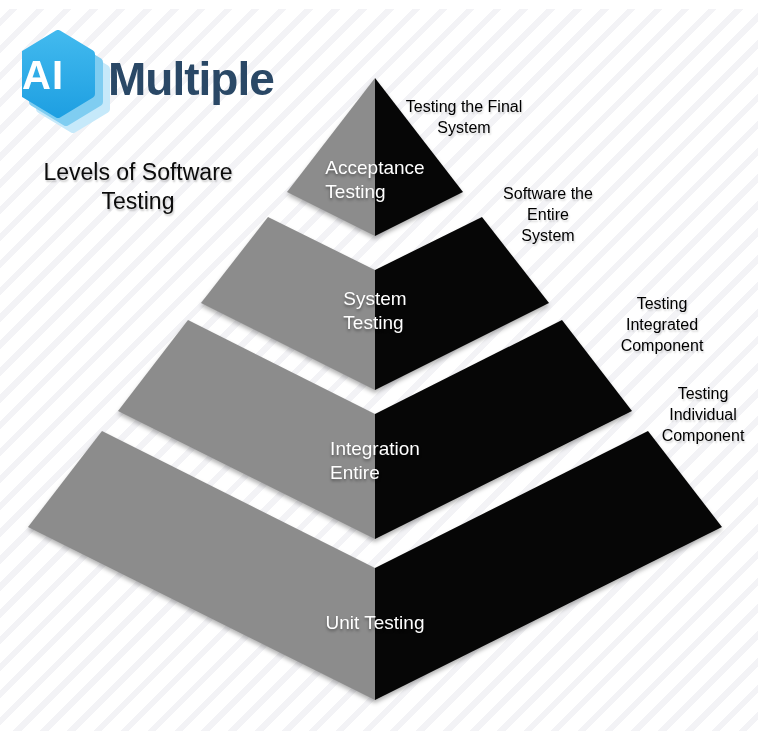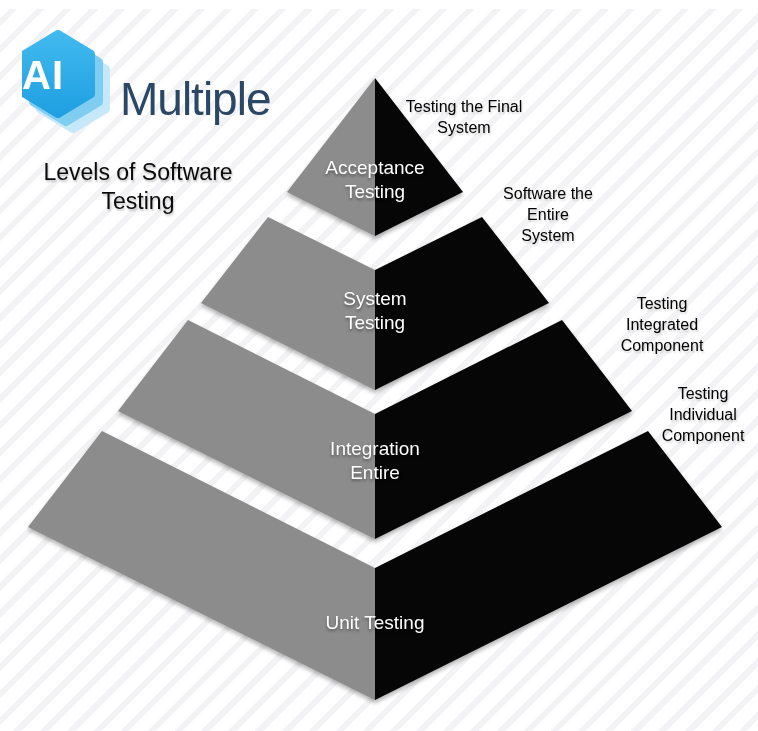--- a/index.html
+++ b/index.html
@@ -12,39 +12,39 @@
   .topstrip{position:absolute;top:0;left:0;right:0;height:9px;background:#ffffff;}
 
   
   .logo{position:absolute;left:22px;top:30px;width:320px;height:106px;}
   .logo svg{position:absolute;left:0;top:0;}
   .logo-ai{
     position:absolute;left:0;top:23px;width:72px;text-align:left;
     font-size:40px;font-weight:bold;color:#ffffff;line-height:44px;letter-spacing:1px;
   }
   .logo-name{
-    position:absolute;left:98px;top:22px;font-size:46px;font-weight:normal;
-    color:#2A4866;line-height:54px;letter-spacing:-1px;margin-top:20px;
+    position:absolute;left:86px;top:22px;font-size:46px;font-weight:bold;
+    color:#2A4866;line-height:54px;letter-spacing:-1px;
   }
 
   
   .title{
     position:absolute;left:25px;top:158px;width:226px;text-align:center;
     font-size:23px;line-height:29px;color:#0b0b0b;
     white-space:pre-line;font-weight:400;
     text-shadow:1px 2px 2px rgba(0,0,0,0.22);
   }
 
   
   .pyramid{position:absolute;left:0;top:0;}
   .bands{filter:drop-shadow(0px 3px 2px rgba(0,0,0,0.30));}
 
   .pyr-label{
     position:absolute;transform:translate(-50%,-50%);
-    text-align:center;white-space:pre-line;color:#ffffff;
+    white-space:pre-line;color:#ffffff;
     font-size:19px;line-height:24px;
     text-shadow:0 2px 3px rgba(0,0,0,0.40);
   }
   .side-label{
     position:absolute;transform:translate(-50%,-50%);
     text-align:center;white-space:pre-line;color:#000000;
     font-size:16px;line-height:21px;
     text-shadow:1px 2px 2px rgba(0,0,0,0.16);
   }
 </style>

